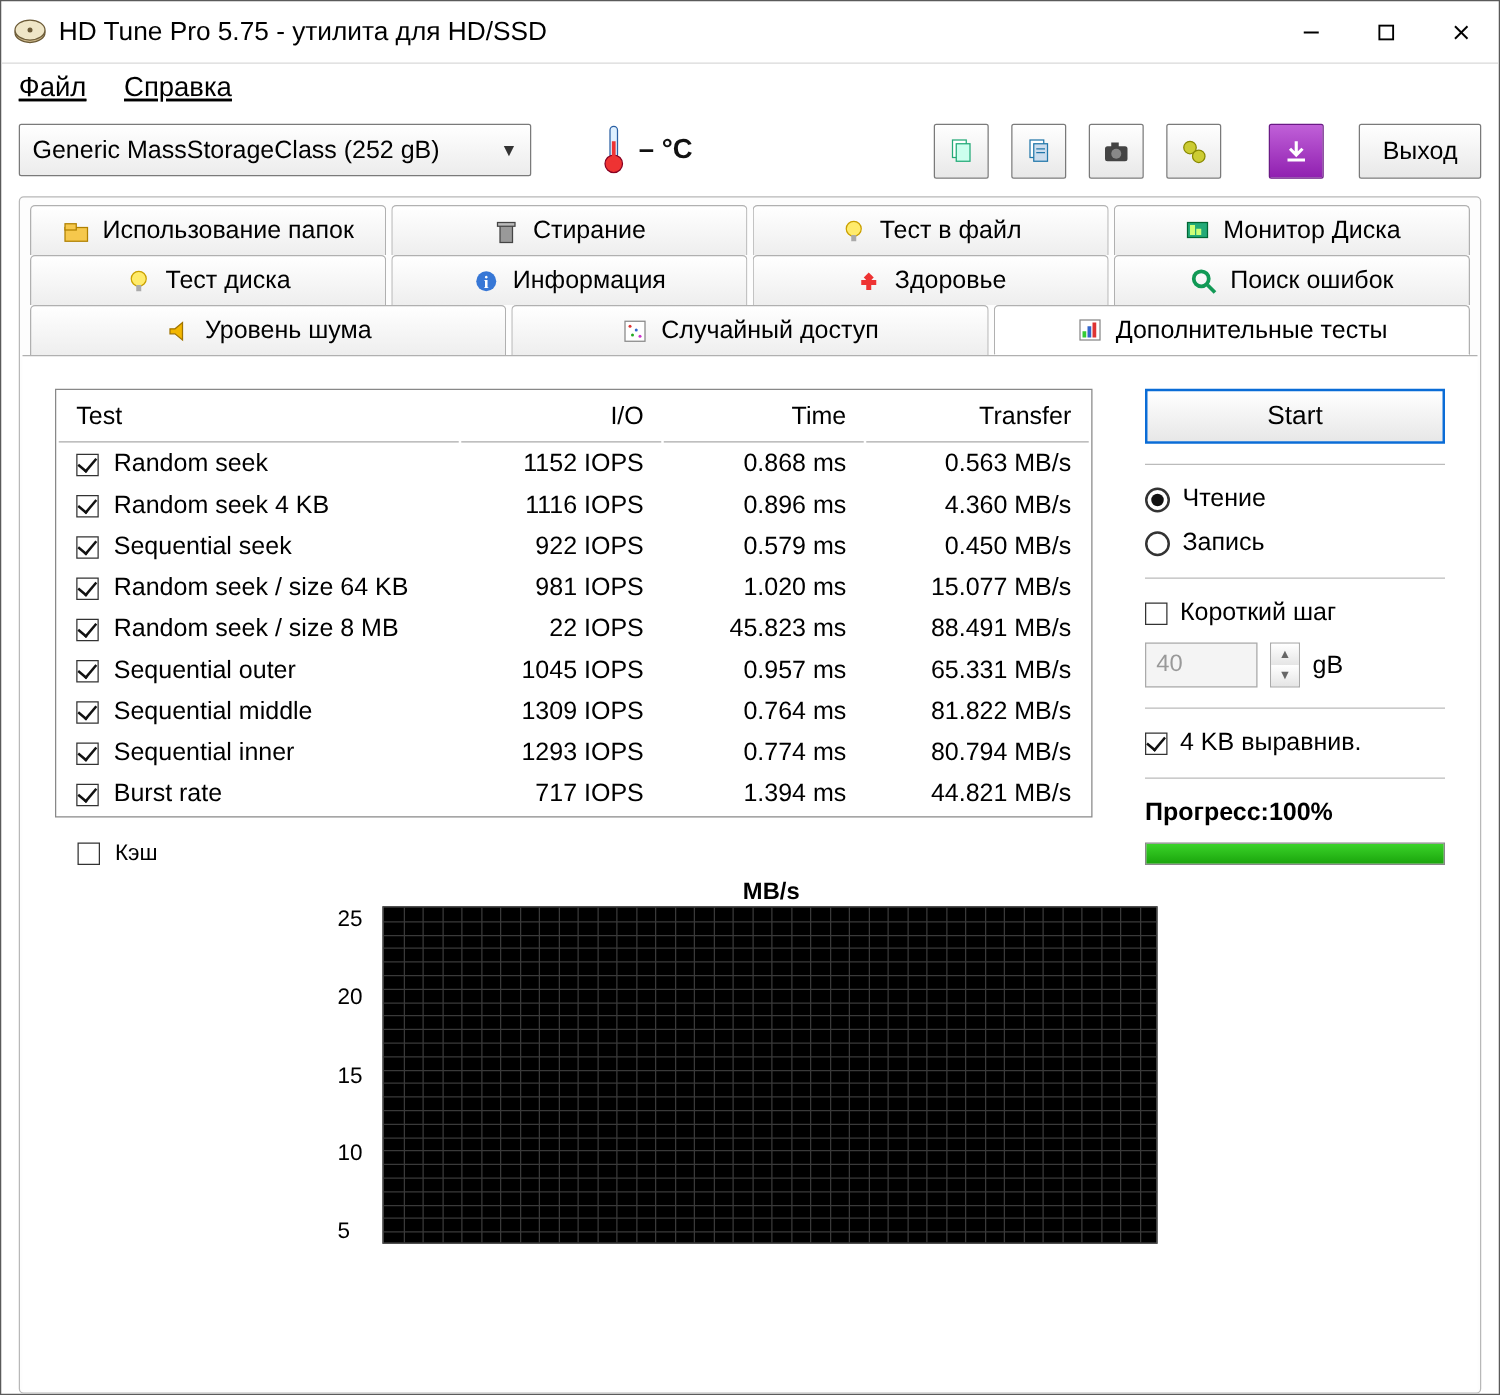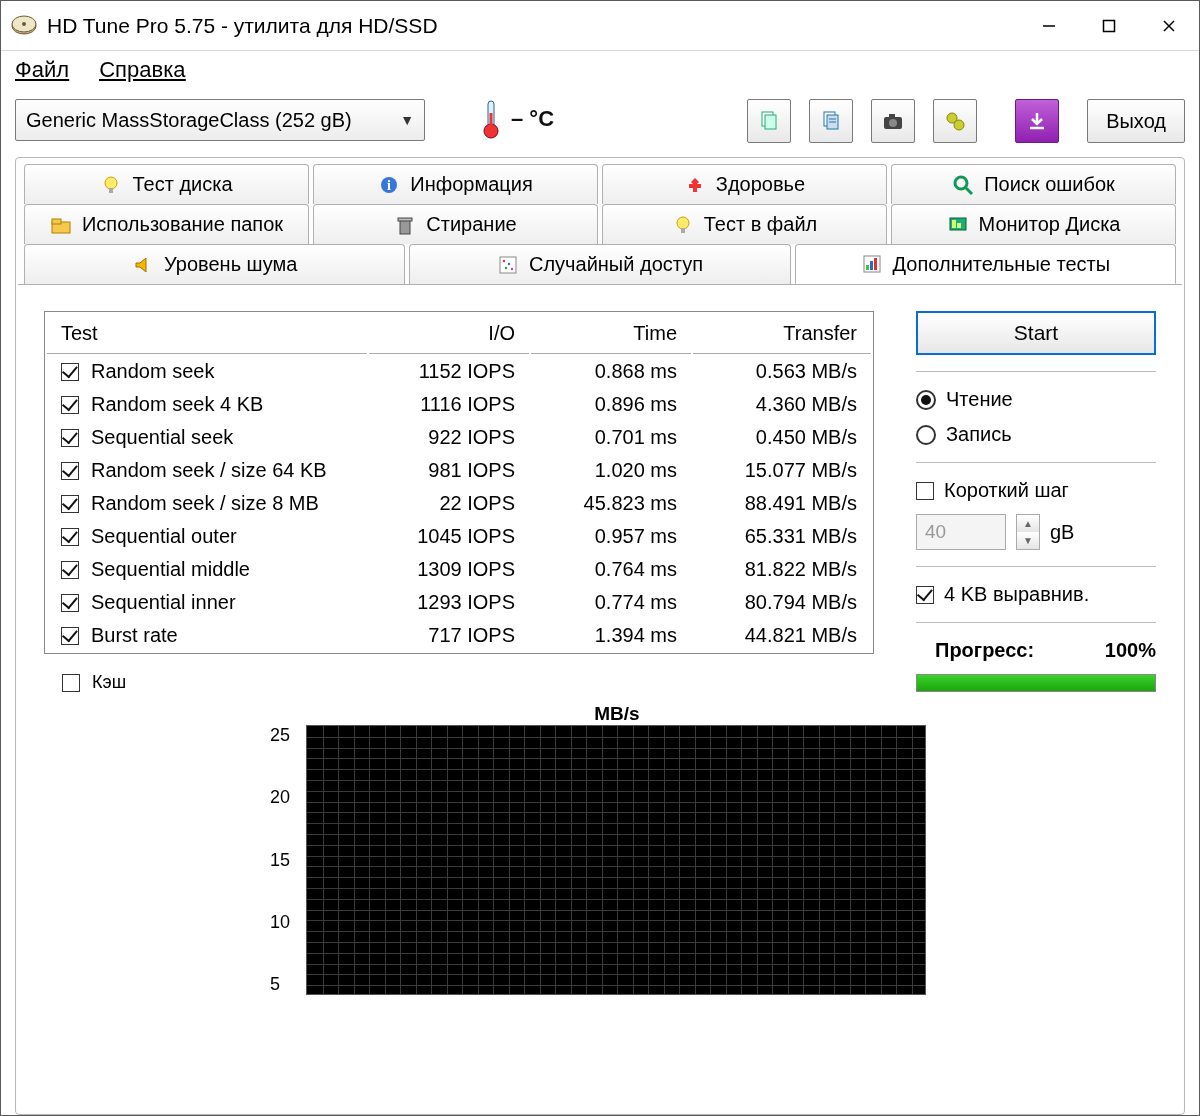--- a/index.html
+++ b/index.html
@@ -51,21 +51,21 @@
   .start-btn { height:44px; border:2px solid #0a6cd6; background:linear-gradient(#fff,#e7e7e7); font-size:21px; cursor:pointer; }
   .hr { border:none; border-top:1px solid #bbb; margin:4px 0; }
   .radio-row, .check-row { display:flex; align-items:center; gap:10px; font-size:20px; cursor:pointer; }
   .radio { width:20px; height:20px; border:2px solid #333; border-radius:50%; display:inline-flex; align-items:center; justify-content:center; }
   .radio.sel::after { content:""; width:10px; height:10px; background:#111; border-radius:50%; }
   .spin { display:flex; align-items:center; gap:10px; }
   .spin .num { width:90px; height:36px; border:1px solid #aaa; background:#f4f4f4; color:#999; display:flex; align-items:center; padding:0 8px; font-size:19px; }
   .spin .btns { width:24px; height:36px; border:1px solid #aaa; display:flex; flex-direction:column; }
   .spin .btns div { flex:1; display:flex; align-items:center; justify-content:center; font-size:10px; background:linear-gradient(#fff,#e5e5e5); color:#666; }
   .spin .unit { font-size:20px; }
-  .prog-row { display:flex; justify-content:space-between; font-size:20px; font-weight:600;margin-left:19px; }
+  .prog-row { display:flex; font-size:20px; font-weight:600; }
   .prog-bar { height:18px; background:linear-gradient(#3bd32a,#1aa50c); border:1px solid #888; }
   
   .cache { margin:18px 0 4px 18px; display:flex; align-items:center; gap:12px; font-size:18px; }
   
   .chart-wrap { margin:10px auto 0 auto; width:660px; }
   .chart-title { text-align:center; font-weight:700; font-size:19px; margin-left:34px; }
   .chart { display:flex; }
   .ylabels { width:36px; display:flex; flex-direction:column; justify-content:space-between; align-items:flex-start; padding:0 6px 0 0; font-size:18px; height:270px; }
   .plot { width:620px; height:270px; background:#000; position:relative; border:1px solid #555; }
   .plot .hgrid, .plot .vgrid { position:absolute; background:#3a3a3a; }
@@ -156,20 +156,51 @@
           <line x1="3" y1="17" x2="17" y2="17" stroke="#fff" stroke-width="2.5"></line>
         </svg>
     </div>
     <div class="exit-btn">
         <span>Выход</span>
       </div>
   </div>
 
   <div class="panel-outer">
     <div class="tabs">
+      <div class="tab-row" id="tabrow1">
+          <div class="tab">
+            <span class="tab-icon"><svg viewBox="0 0 22 22">
+                <rect x="2" y="8" width="18" height="11" fill="#f6c84c" stroke="#b08000"></rect>
+                <rect x="2" y="5" width="9" height="5" fill="#f6c84c" stroke="#b08000"></rect>
+              </svg></span>
+            <span>Использование папок</span>
+          </div>
+          <div class="tab">
+            <span class="tab-icon"><svg viewBox="0 0 22 22">
+                <rect x="6" y="6" width="10" height="14" fill="#999" stroke="#444"></rect>
+                <rect x="4" y="4" width="14" height="3" fill="#bbb" stroke="#444"></rect>
+              </svg></span>
+            <span>Стирание</span>
+          </div>
+          <div class="tab">
+            <span class="tab-icon"><svg viewBox="0 0 22 22">
+                <circle cx="11" cy="9" r="6" fill="#ffeb6b" stroke="#caa000"></circle>
+                <rect x="9" y="14" width="4" height="5" fill="#aaa"></rect>
+              </svg></span>
+            <span>Тест в файл</span>
+          </div>
+          <div class="tab">
+            <span class="tab-icon"><svg viewBox="0 0 22 22">
+                <rect x="3" y="4" width="16" height="12" fill="#2a7" stroke="#063"></rect>
+                <rect x="5" y="6" width="4" height="8" fill="#cf7"></rect>
+                <rect x="10" y="9" width="4" height="5" fill="#cf7"></rect>
+              </svg></span>
+            <span>Монитор Диска</span>
+          </div>
+        </div>
       <div class="tab-row" id="tabrow2">
           <div class="tab">
             <span class="tab-icon"><svg viewBox="0 0 22 22">
                 <circle cx="11" cy="9" r="6" fill="#ffeb6b" stroke="#caa000"></circle>
                 <rect x="9" y="14" width="4" height="5" fill="#aaa"></rect>
               </svg></span>
             <span>Тест диска</span>
           </div>
           <div class="tab">
             <span class="tab-icon"><svg viewBox="0 0 22 22">
@@ -185,51 +216,20 @@
                 <rect x="5" y="10" width="12" height="4" fill="#e33"></rect>
               </svg></span>
             <span>Здоровье</span>
           </div>
           <div class="tab">
             <span class="tab-icon"><svg viewBox="0 0 22 22">
                 <circle cx="9" cy="9" r="6" fill="none" stroke="#195" stroke-width="3"></circle>
                 <line x1="14" y1="14" x2="20" y2="20" stroke="#195" stroke-width="3"></line>
               </svg></span>
             <span>Поиск ошибок</span>
-          </div>
-        </div>
-      <div class="tab-row" id="tabrow1">
-          <div class="tab">
-            <span class="tab-icon"><svg viewBox="0 0 22 22">
-                <rect x="2" y="8" width="18" height="11" fill="#f6c84c" stroke="#b08000"></rect>
-                <rect x="2" y="5" width="9" height="5" fill="#f6c84c" stroke="#b08000"></rect>
-              </svg></span>
-            <span>Использование папок</span>
-          </div>
-          <div class="tab">
-            <span class="tab-icon"><svg viewBox="0 0 22 22">
-                <rect x="6" y="6" width="10" height="14" fill="#999" stroke="#444"></rect>
-                <rect x="4" y="4" width="14" height="3" fill="#bbb" stroke="#444"></rect>
-              </svg></span>
-            <span>Стирание</span>
-          </div>
-          <div class="tab">
-            <span class="tab-icon"><svg viewBox="0 0 22 22">
-                <circle cx="11" cy="9" r="6" fill="#ffeb6b" stroke="#caa000"></circle>
-                <rect x="9" y="14" width="4" height="5" fill="#aaa"></rect>
-              </svg></span>
-            <span>Тест в файл</span>
-          </div>
-          <div class="tab">
-            <span class="tab-icon"><svg viewBox="0 0 22 22">
-                <rect x="3" y="4" width="16" height="12" fill="#2a7" stroke="#063"></rect>
-                <rect x="5" y="6" width="4" height="8" fill="#cf7"></rect>
-                <rect x="10" y="9" width="4" height="5" fill="#cf7"></rect>
-              </svg></span>
-            <span>Монитор Диска</span>
           </div>
         </div>
       <div class="tab-row" id="tabrow3">
           <div class="tab">
             <span class="tab-icon"><svg viewBox="0 0 22 22">
                 <path d="M4 9 h4 l6 -5 v14 l-6 -5 h-4 z" fill="#f3b700" stroke="#a07400"></path>
               </svg></span>
             <span>Уровень шума</span>
           </div>
           <div class="tab">
@@ -283,21 +283,21 @@
               <td class="io">1116 IOPS</td>
               <td class="tm">0.896 ms</td>
               <td class="tr">4.360 MB/s</td>
             </tr>
             <tr>
               <td class="nm">
                 <span class="chk checked"></span>
                 <span>Sequential seek</span>
               </td>
               <td class="io">922 IOPS</td>
-              <td class="tm">0.701 ms</td>
+              <td class="tm">0.579 ms</td>
               <td class="tr">0.450 MB/s</td>
             </tr>
             <tr>
               <td class="nm">
                 <span class="chk checked"></span>
                 <span>Random seek / size 64 KB</span>
               </td>
               <td class="io">981 IOPS</td>
               <td class="tm">1.020 ms</td>
               <td class="tr">15.077 MB/s</td>

